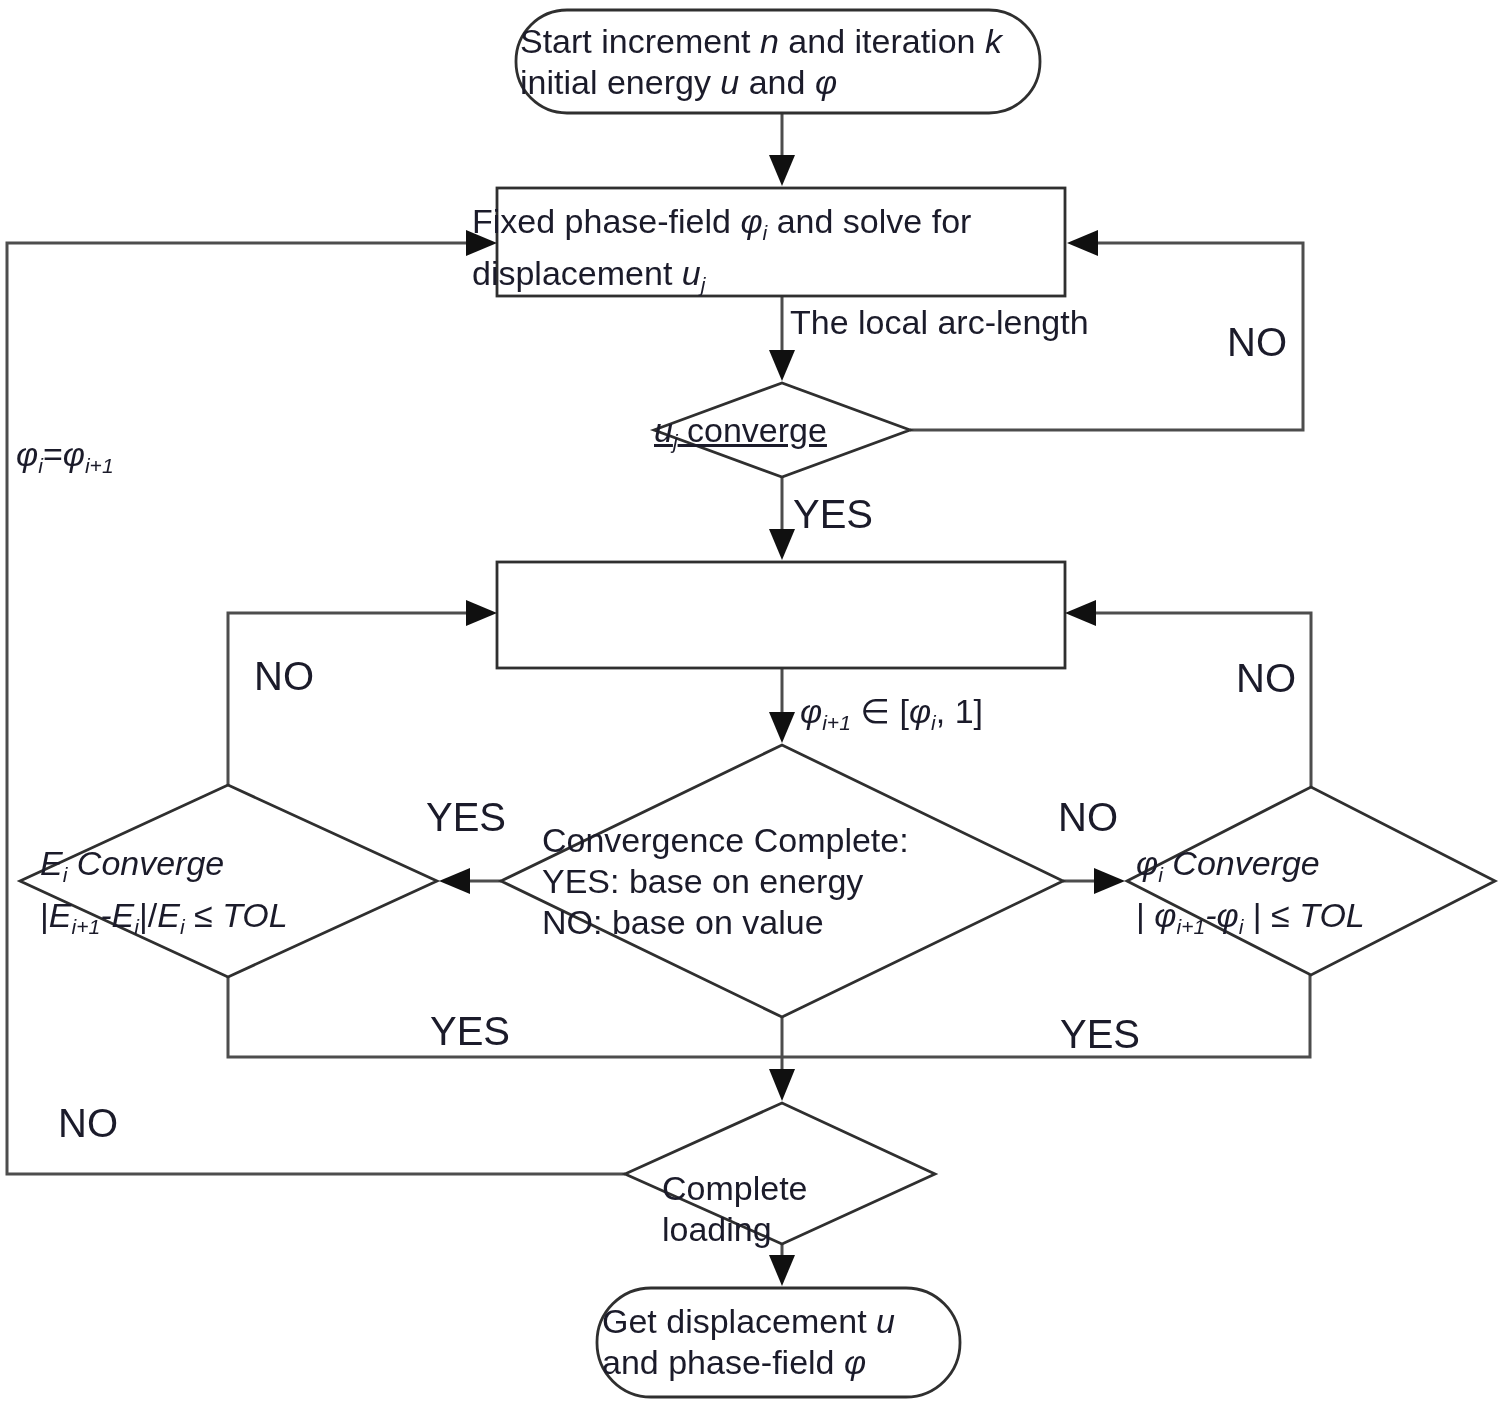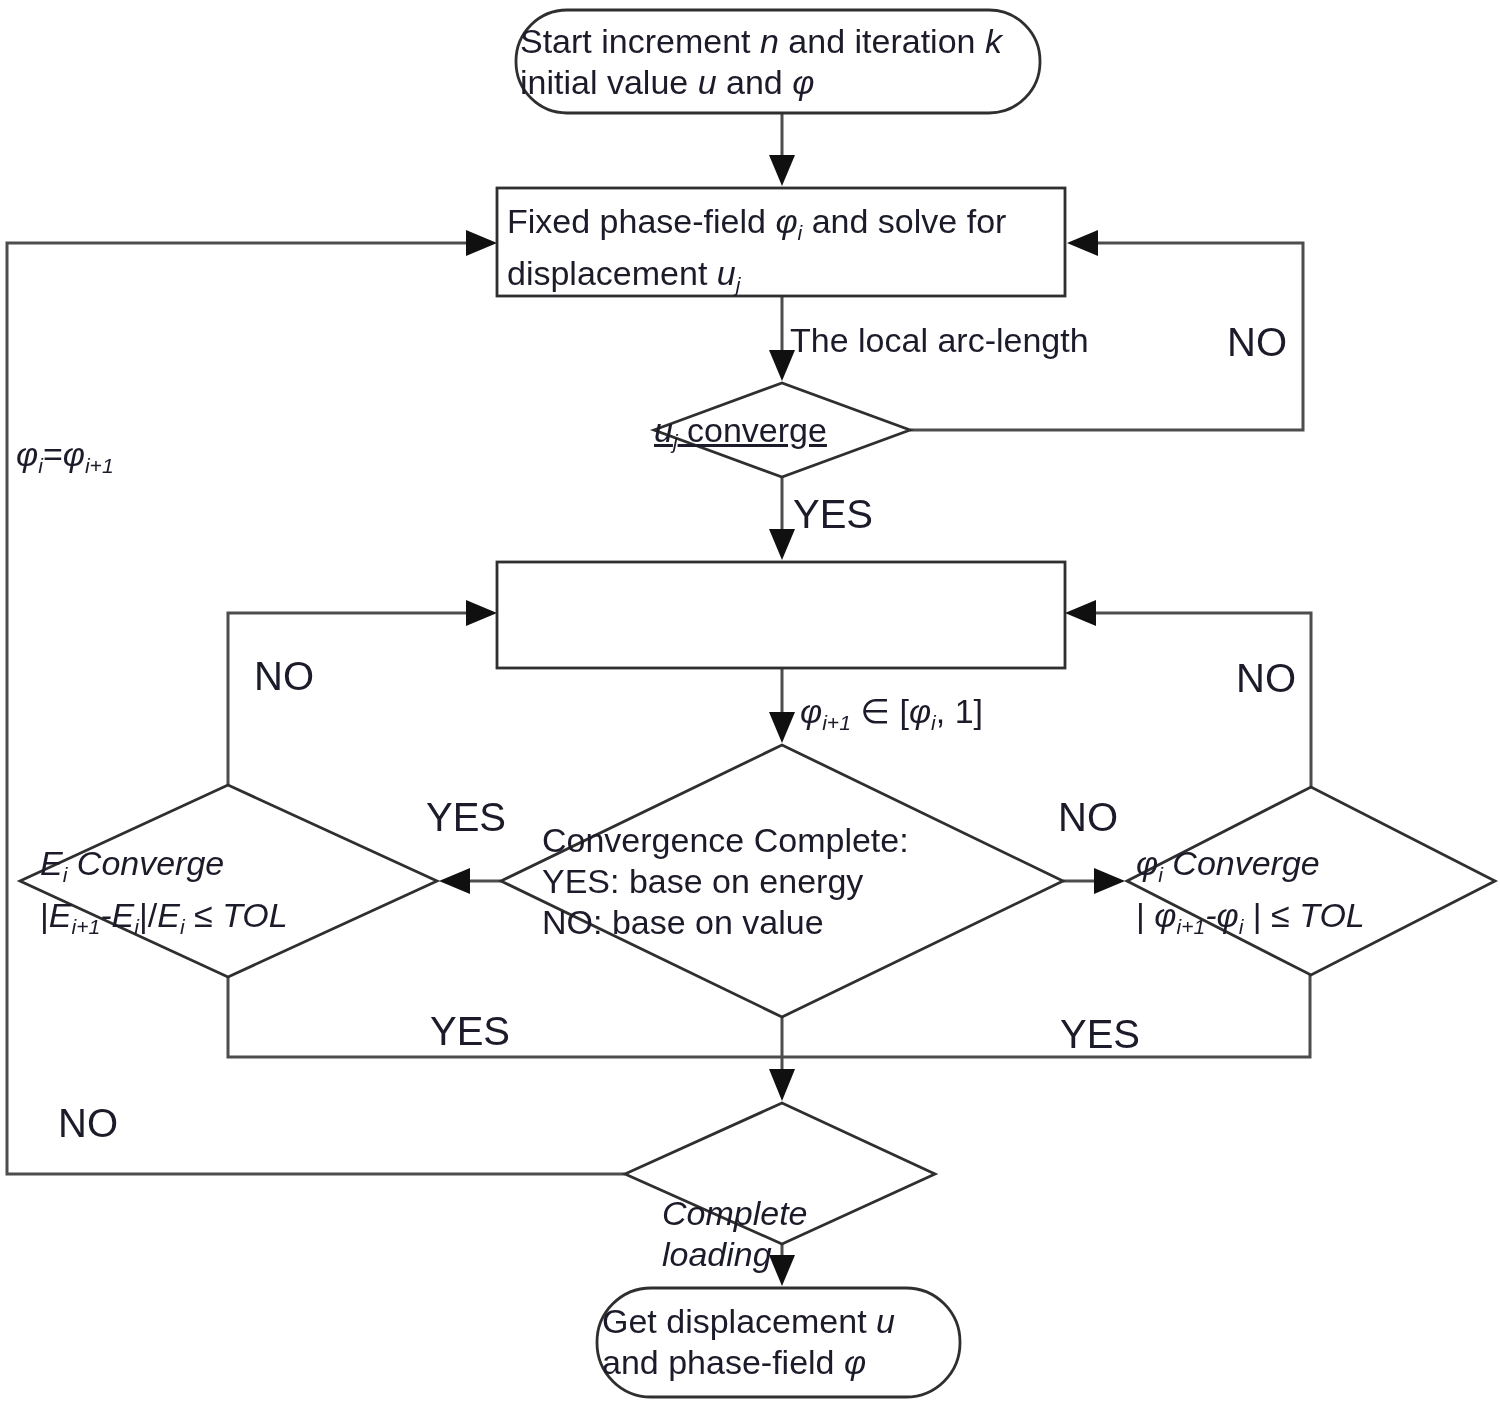--- a/index.html
+++ b/index.html
@@ -3,21 +3,21 @@
 <meta charset="utf-8">
 <style>
   html,body { margin:0; padding:0; background:#fff; }
   .canvas {
     position:relative; width:1500px; height:1402px; background:#ffffff;
     font-family:"Liberation Sans","DejaVu Sans",sans-serif;
     color:#1b1b2a; overflow:hidden;
   }
   .canvas svg { position:absolute; left:0; top:0; }
   .txt { position:absolute; text-align:left; font-size:34px; line-height:41px; white-space:nowrap; }
-  .txt.sm { line-height:38px;margin-top:18px; }
+  .txt.sm { line-height:38px; }
   .lbl { position:absolute; width:90px; text-align:center; font-size:40px; line-height:36px; }
   .it  { font-style:italic; }
   .sub { font-size:0.62em; vertical-align:-0.35em; }
 </style>
 </head>
 <body>
 
 <div class="canvas">
 
   <svg width="1500" height="1402" viewBox="0 0 1500 1402">
@@ -61,24 +61,24 @@
       <polygon points="1065,613 1096,600 1096,626"></polygon>
       <polygon points="1067,243 1098,230 1098,256"></polygon>
       <polygon points="497,243 466,230 466,256"></polygon>
       <polygon points="782,1101 769,1069 795,1069"></polygon>
       <polygon points="782,1286 769,1255 795,1255"></polygon>
     </g>
   </svg>
 
   <div class="txt" style="left:520px; top:21px; width:516px;">
     <div><span>Start increment </span><span class="it">n</span><span> and iteration </span><span class="it">k</span></div>
-    <div><span>initial value </span><span class="it">u</span><span> and </span><span class="it">φ</span></div>
+    <div><span>initial energy </span><span class="it">u</span><span> and </span><span class="it">φ</span></div>
   </div>
 
-  <div class="txt" style="left:507px; top:201px; width:562px;">
+  <div class="txt" style="left:472px; top:201px; width:562px;">
     <div><span>Fixed phase-field </span><span class="it">φ</span><span class="it sub">i</span><span> and solve for</span></div>
     <div><span>displacement </span><span class="it">u</span><span class="it sub">j</span></div>
   </div>
 
   <div class="txt sm" style="left:790px; top:303px; width:310px;">
     <div><span>The local arc-length</span></div>
   </div>
 
   <div class="txt" style="left:654px; top:410px; width:256px;text-decoration:underline;">
     <div><span class="it">u</span><span class="it sub">j</span><span> converge</span></div>
@@ -98,21 +98,21 @@
   <div class="txt" style="left:40px; top:843px; width:378px;">
     <div><span class="it">E</span><span class="it sub">i</span><span class="it"> Converge</span></div>
     <div><span>|</span><span class="it">E</span><span class="it sub">i+1</span><span class="it">-</span><span class="it">E</span><span class="it sub">i</span><span>|/</span><span class="it">E</span><span class="it sub">i</span><span> ≤ </span><span class="it">TOL</span></div>
   </div>
 
   <div class="txt" style="left:1136px; top:843px; width:350px;">
     <div><span class="it">φ</span><span class="it sub">i</span><span class="it"> Converge</span></div>
     <div><span>| </span><span class="it">φ</span><span class="it sub">i+1</span><span class="it">-</span><span class="it">φ</span><span class="it sub">i</span><span> | ≤ </span><span class="it">TOL</span></div>
   </div>
 
-  <div class="txt" style="left:662px; top:1193px; width:240px;font-style:italic;">
+  <div class="txt" style="left:662px; top:1168px; width:240px;">
     <div><span>Complete</span></div>
     <div><span>loading</span></div>
   </div>
 
   <div class="txt" style="left:602px; top:1301px; width:354px;">
     <div><span>Get displacement </span><span class="it">u</span></div>
     <div><span>and phase-field </span><span class="it">φ</span></div>
   </div>
 
   <div class="txt" style="left:16px; top:434px; width:140px;">

